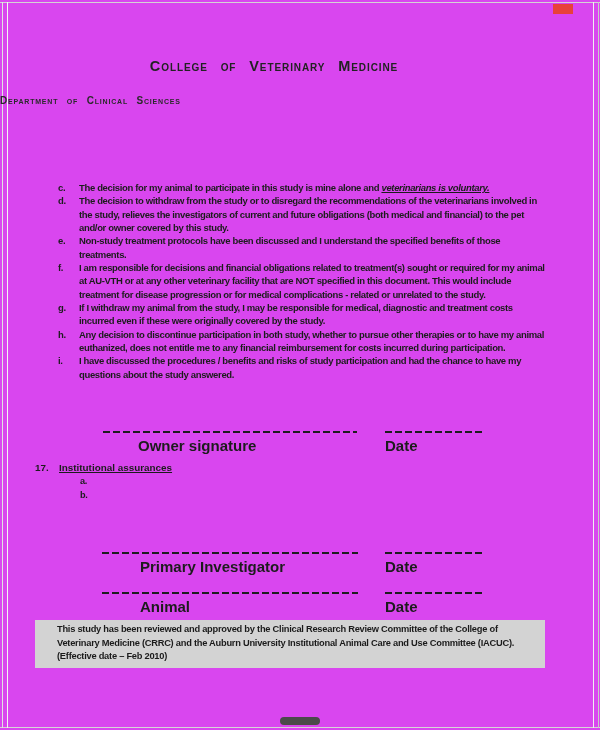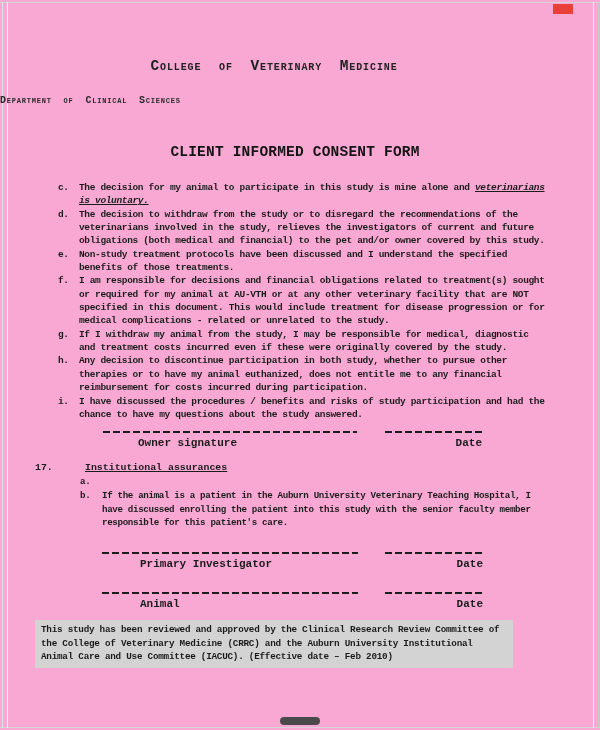--- a/index.html
+++ b/index.html
@@ -1,18 +1,18 @@
 <!DOCTYPE html>
 <html><head>
 <meta charset="utf-8">
 <style>
   html,body{margin:0;padding:0;background:#ffffff;}
   .page{
-    position:relative;width:600px;height:730px;background:#f9a8d4;
-    font-family:Liberation Mono, monospace;color:#1a1a1a;overflow:hidden;
+    position:relative;width:600px;height:730px;background:#d946ef;
+    font-family:Liberation Sans, sans-serif;color:#1a1a1a;overflow:hidden;
   }
   
   .frame{position:absolute;}
   .f-top{left:0;top:2px;width:600px;height:1px;background:#d4d4d4;}
   .f-bottom{left:0;top:727px;width:600px;height:1px;background:#d6d6d6;}
   .f-left{left:2px;top:2px;width:1px;height:726px;background:#e2e2e2;}
   .f-left-in{left:7px;top:2px;width:1px;height:726px;background:#f3f3f3;}
   .f-right{left:598px;top:2px;width:1px;height:726px;background:#c9c9c9;}
   .f-right-in{left:593px;top:2px;width:1px;height:726px;background:#efefef;}
 
@@ -34,55 +34,54 @@
     font-size:14.5px;font-weight:800;letter-spacing:0.2px;color:#151515;
   }
 
   .consent{position:absolute;top:181px;left:40px;width:508px;}
   .ci{display:flex;font-size:9.5px;font-weight:700;line-height:13.35px;letter-spacing:-0.35px;color:#1c1c1c;}
   .ci .ltr{flex:none;width:21px;margin-left:18px;}
   .ci .txt{flex:1;}
   .emph{font-style:italic;text-decoration:underline;font-weight:800;}
 
   .dash{position:absolute;height:2px;background:repeating-linear-gradient(90deg,#1d1d1d 0 7px,transparent 7px 10px);}
-  .sig-label{position:absolute;font-size:11px;font-weight:700;color:#1c1c1c;}
-  .center{text-align:right;}
+  .sig-label{position:absolute;font-size:15px;font-weight:700;color:#1c1c1c;}
+  .center{text-align:left;}
 
   .s17{position:absolute;left:35px;top:461px;width:513px;color:#1c1c1c;}
-  .s17-head{display:flex;font-size:9.9px;font-weight:700;line-height:13px;gap:26px;}
+  .s17-head{display:flex;font-size:9.9px;font-weight:700;line-height:13px;}
   .s17-num{flex:none;width:24px;}
   .s17-title{text-decoration:underline;}
   .si{display:flex;font-size:9.2px;font-weight:700;line-height:13.3px;letter-spacing:-0.35px;margin-top:1px;}
   .si .ltr{flex:none;width:22px;margin-left:45px;}
   .si .txt{flex:1;}
 
   .footer-box{
     position:absolute;left:35px;top:620px;width:466px;min-height:42px;
-    background:#d3d3d3;padding:3px 6px;
+    background:#d3d3d3;padding:3px 22px;
     font-size:9.3px;font-weight:700;line-height:13.6px;letter-spacing:-0.25px;color:#1b1b1b;
   }
 </style>
 </head>
 <body>
 
 <div class="page">
 
   <div class="frame f-top"></div>
   <div class="frame f-bottom"></div>
   <div class="frame f-left"></div>
   <div class="frame f-left-in"></div>
   <div class="frame f-right"></div>
   <div class="frame f-right-in"></div>
 
   <div class="red-badge"></div>
 
   <div class="college">College of Veterinary Medicine</div>
   <div class="dept">Department of Clinical Sciences</div>
 
-  <h1 class="title">CLIENT INFORMED CONSENT FORM</h1>
 
   <div class="consent">
     <div class="ci">
       <span class="ltr">c.</span>
       <span class="txt"><span>The decision for my animal to participate in this study is mine alone and </span><span class="emph">veterinarians is voluntary.</span></span>
     </div>
     <div class="ci">
       <span class="ltr">d.</span>
       <span class="txt">The decision to withdraw from the study or to disregard the recommendations of the veterinarians involved in the study, relieves the investigators of current and future obligations (both medical and financial) to the pet and/or owner covered by this study.</span>
     </div>
@@ -116,21 +115,20 @@
   <div class="s17">
     <div class="s17-head">
       <span class="s17-num">17.</span>
       <span class="s17-title">Institutional assurances</span>
     </div>
     <div class="si">
       <span class="ltr">a.</span>
     </div>
     <div class="si">
       <span class="ltr">b.</span>
-      <span class="txt">If the animal is a patient in the Auburn University Veterinary Teaching Hospital, I have discussed enrolling the patient into this study with the senior faculty member responsible for this patient's care.</span>
     </div>
   </div>
 
   <div class="dash" style="left:102px;top:552px;width:256px;"></div>
   <div class="dash" style="left:385px;top:552px;width:98px;"></div>
   <div class="sig-label" style="left:140px;top:558px;">Primary Investigator</div>
   <div class="sig-label center" style="left:385px;top:558px;width:98px;">Date</div>
 
   <div class="dash" style="left:102px;top:592px;width:256px;"></div>
   <div class="dash" style="left:385px;top:592px;width:98px;"></div>

